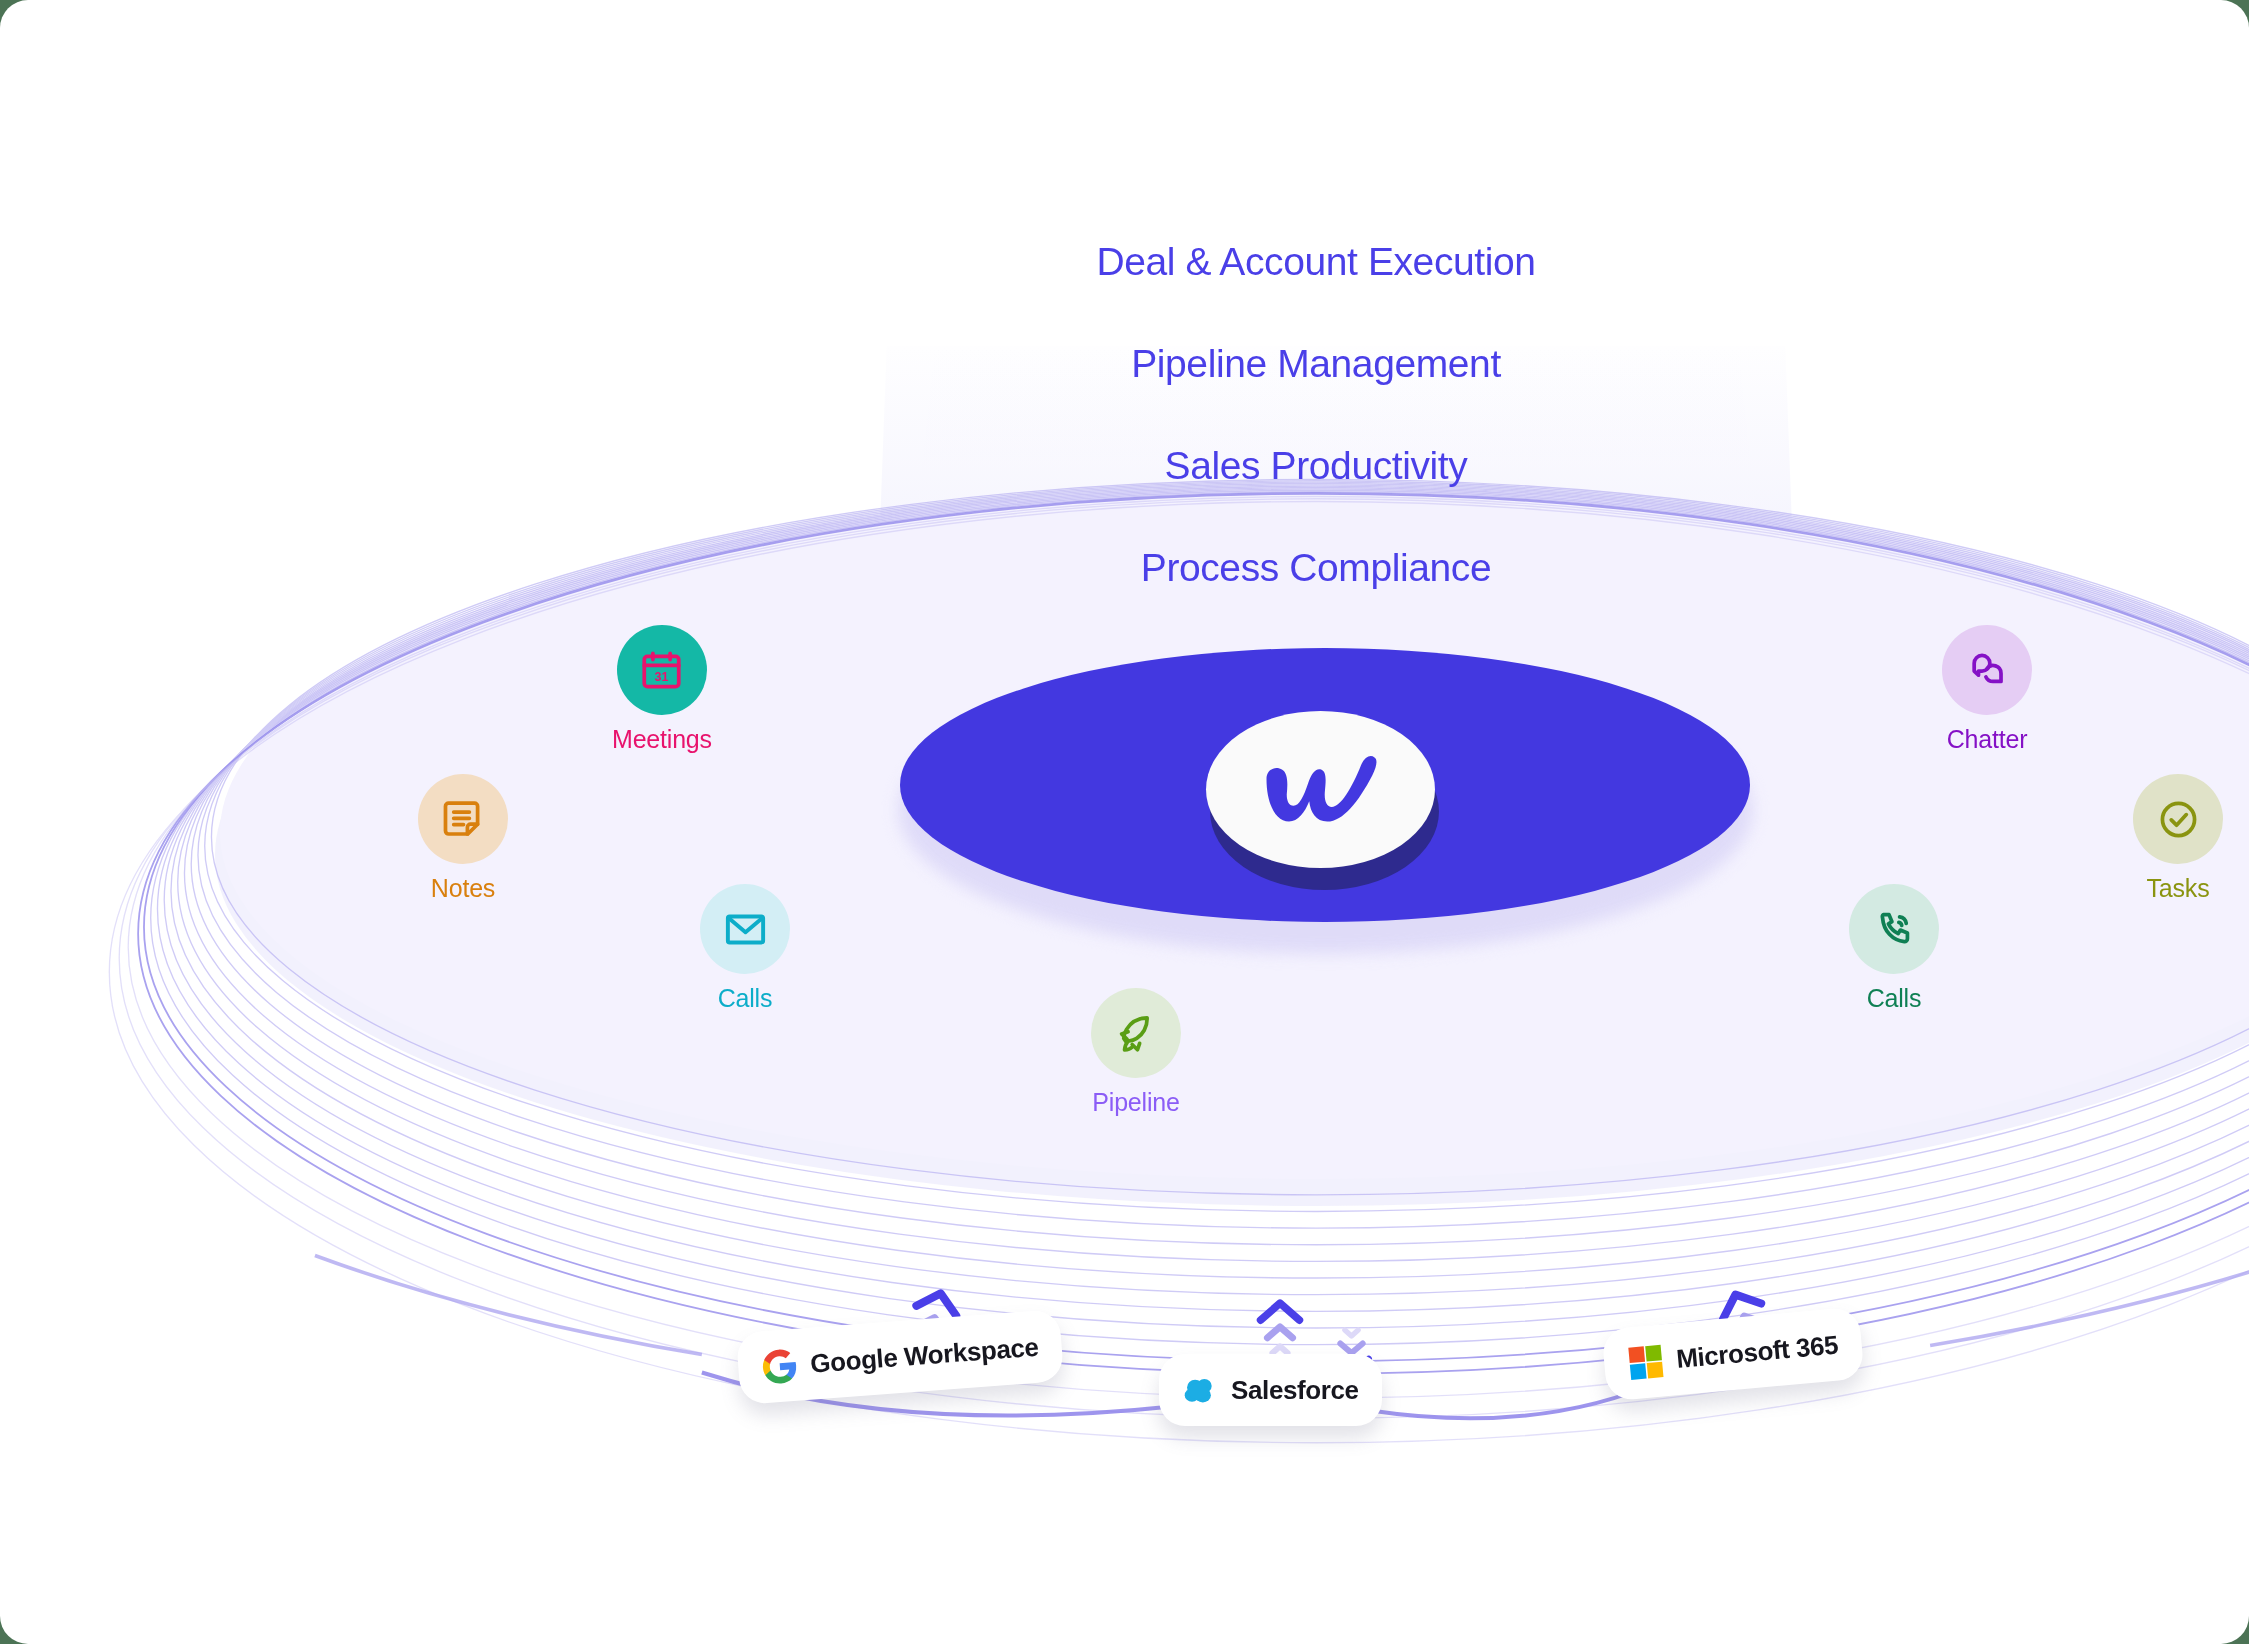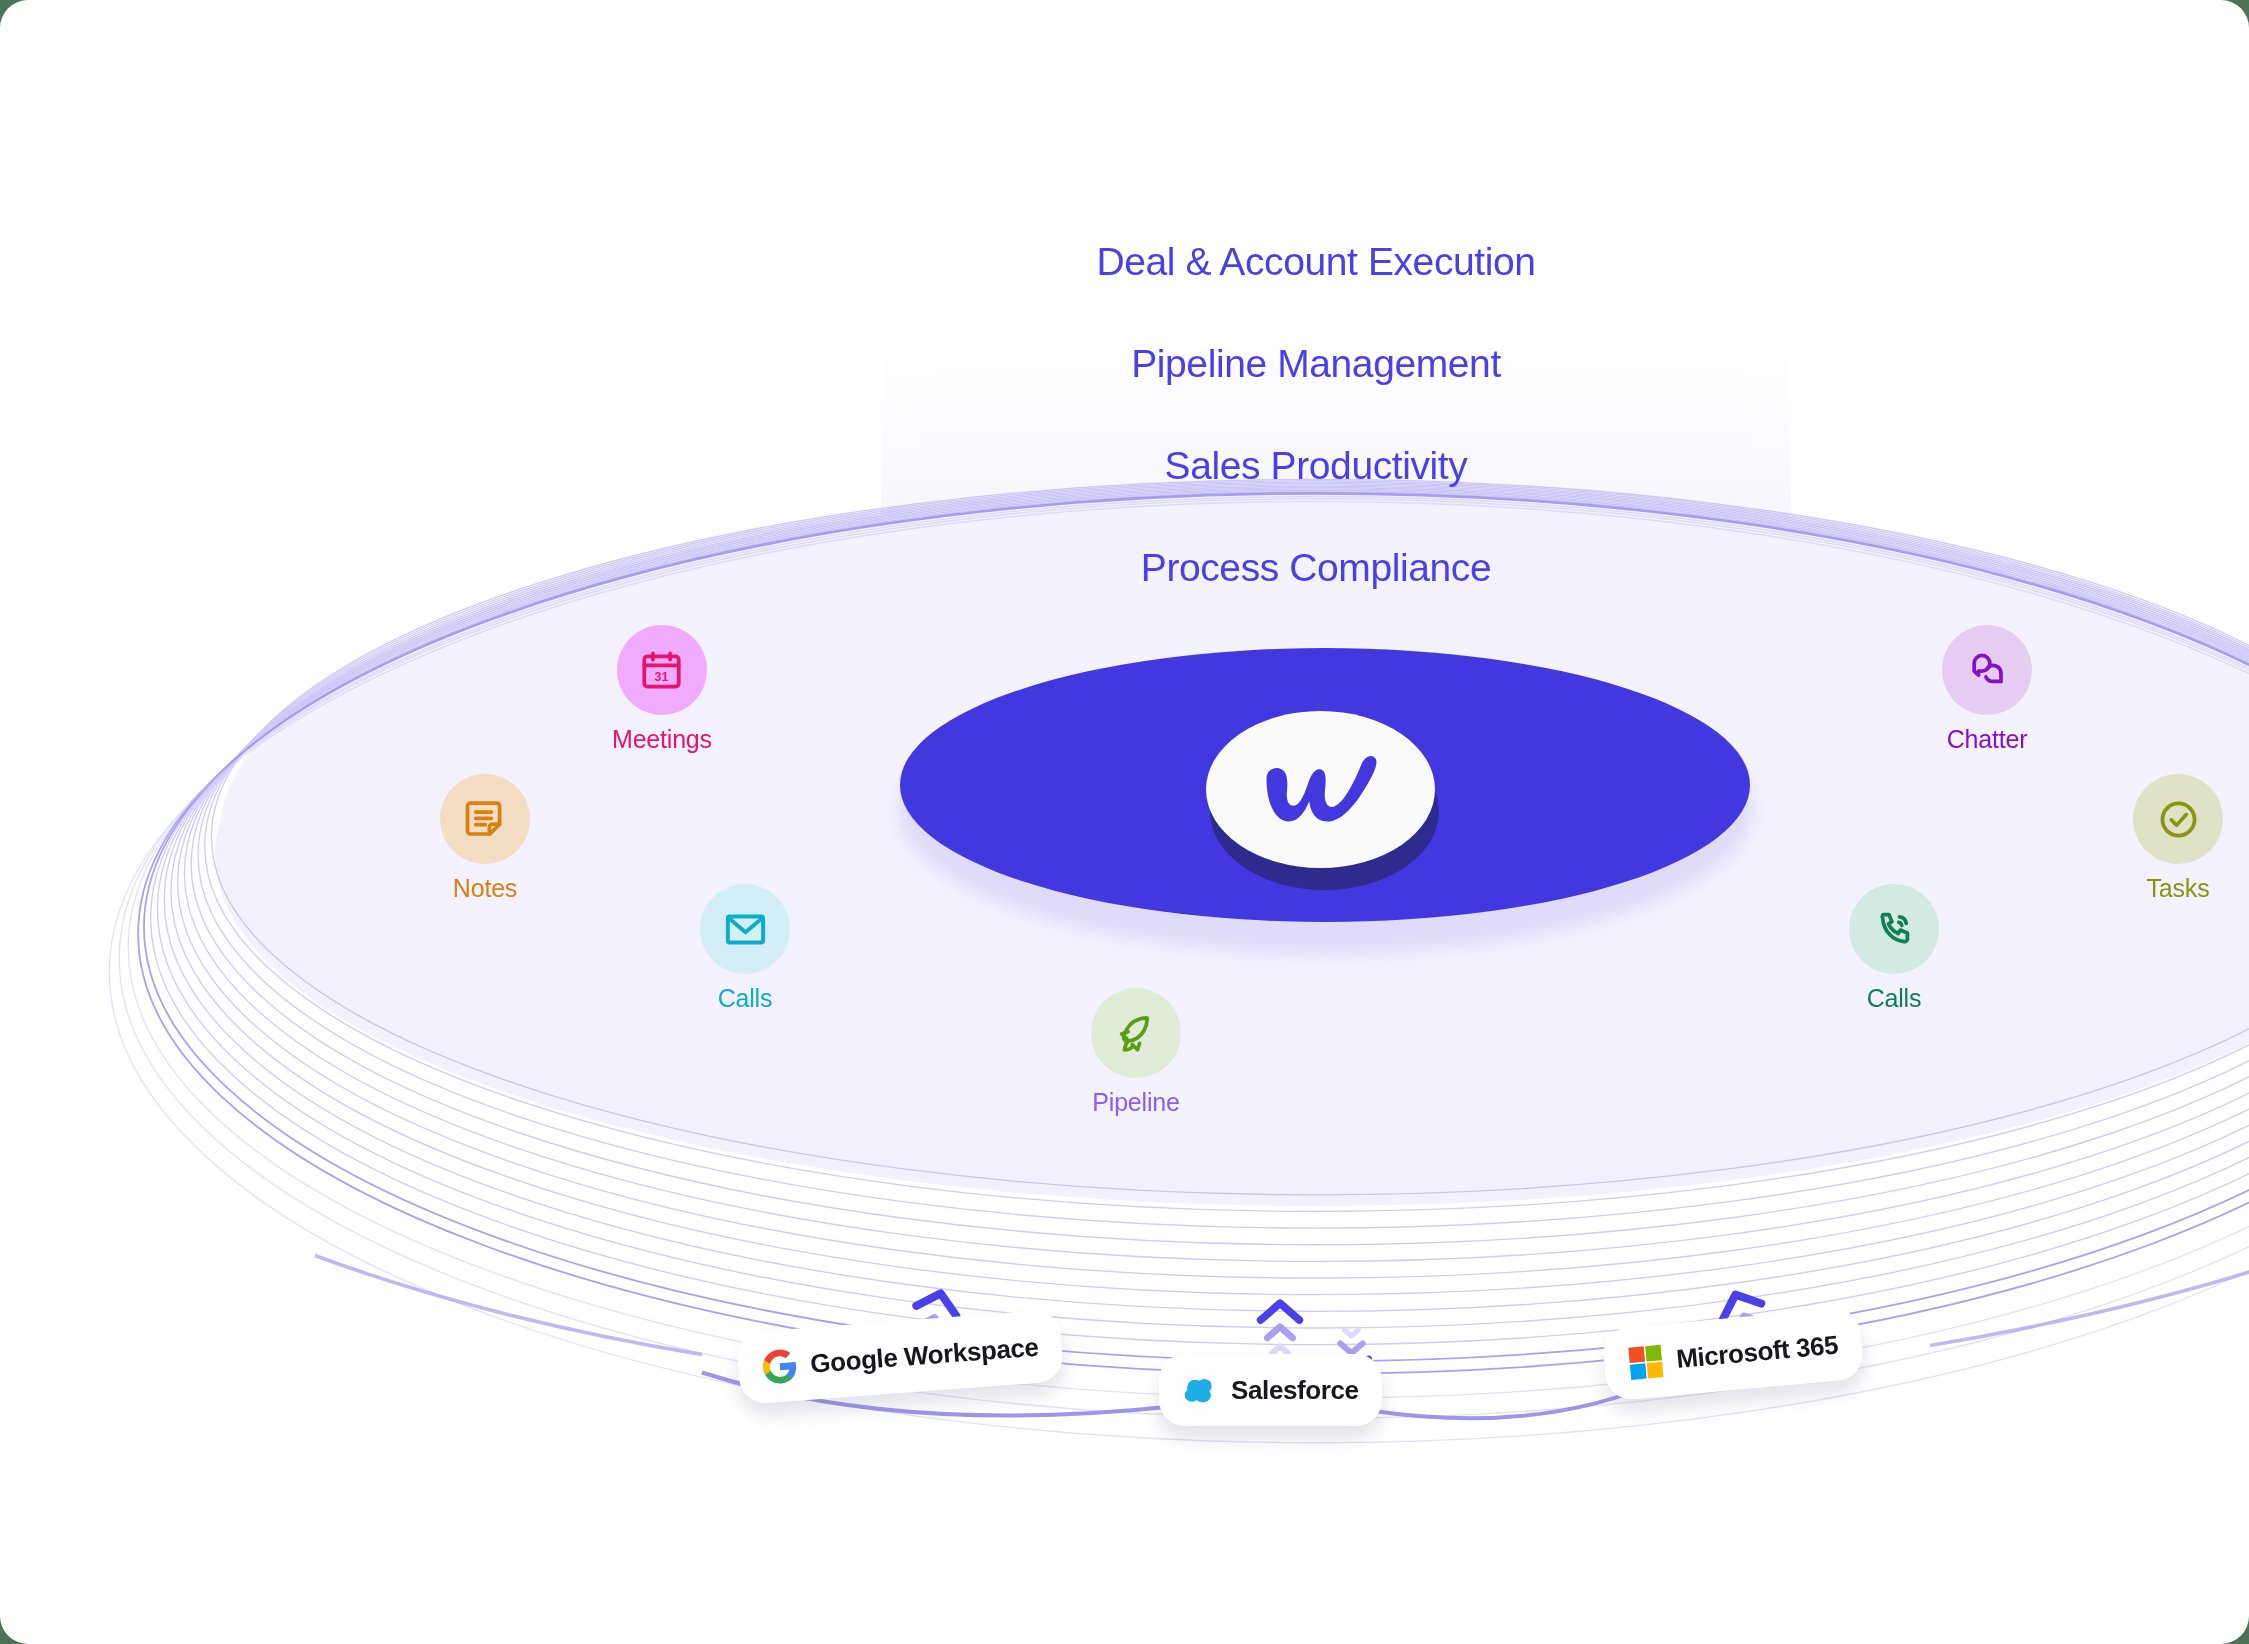--- a/index.html
+++ b/index.html
@@ -179,32 +179,32 @@
   </div>
 
   <div id="headlines">
     <div class="headline">Deal &amp; Account Execution</div>
     <div class="headline">Pipeline Management</div>
     <div class="headline">Sales Productivity</div>
     <div class="headline">Process Compliance</div>
   </div>
 
   <div class="feature" style="left:612px; top:625px;">
-    <div class="badge" style="background:#f0abfc;">
+    <div class="badge" style="background:#14b8a6;">
       <svg viewBox="0 0 24 24" fill="none" stroke="#e8136d" stroke-width="1.9" stroke-linecap="round" stroke-linejoin="round">
         <rect x="3.2" y="4.8" width="17.6" height="15.4" rx="1.6"></rect>
         <path d="M3.2 9.4h17.6"></path>
         <path d="M7.6 3.2v3.2M16.4 3.2v3.2"></path>
         <text x="12" y="17.4" text-anchor="middle" font-size="6.4" font-weight="700" fill="#e8136d" stroke="none" font-family="Liberation Sans, sans-serif">31</text>
       </svg>
     </div>
     <div class="feature-label" style="color:#e8136d;">Meetings</div>
   </div>
 
-  <div class="feature" style="left:440px; top:774px;">
+  <div class="feature" style="left:418px; top:774px;">
     <div class="badge" style="background:#f3ddc3;">
       <svg viewBox="0 0 24 24" fill="none" stroke="#d9800e" stroke-width="1.9" stroke-linecap="round" stroke-linejoin="round">
         <path d="M4.4 3.6h13.2a1.6 1.6 0 0 1 1.6 1.6v9.2l-5 5H4.4a1.6 1.6 0 0 1-1.6-1.6V5.2a1.6 1.6 0 0 1 1.6-1.6z"></path>
         <path d="M19.2 14.4h-3.6a1.6 1.6 0 0 0-1.6 1.6v3.4"></path>
         <path d="M7 8.2h8M7 11.4h8M7 14.6h5"></path>
       </svg>
     </div>
     <div class="feature-label" style="color:#d9800e;">Notes</div>
   </div>
 

